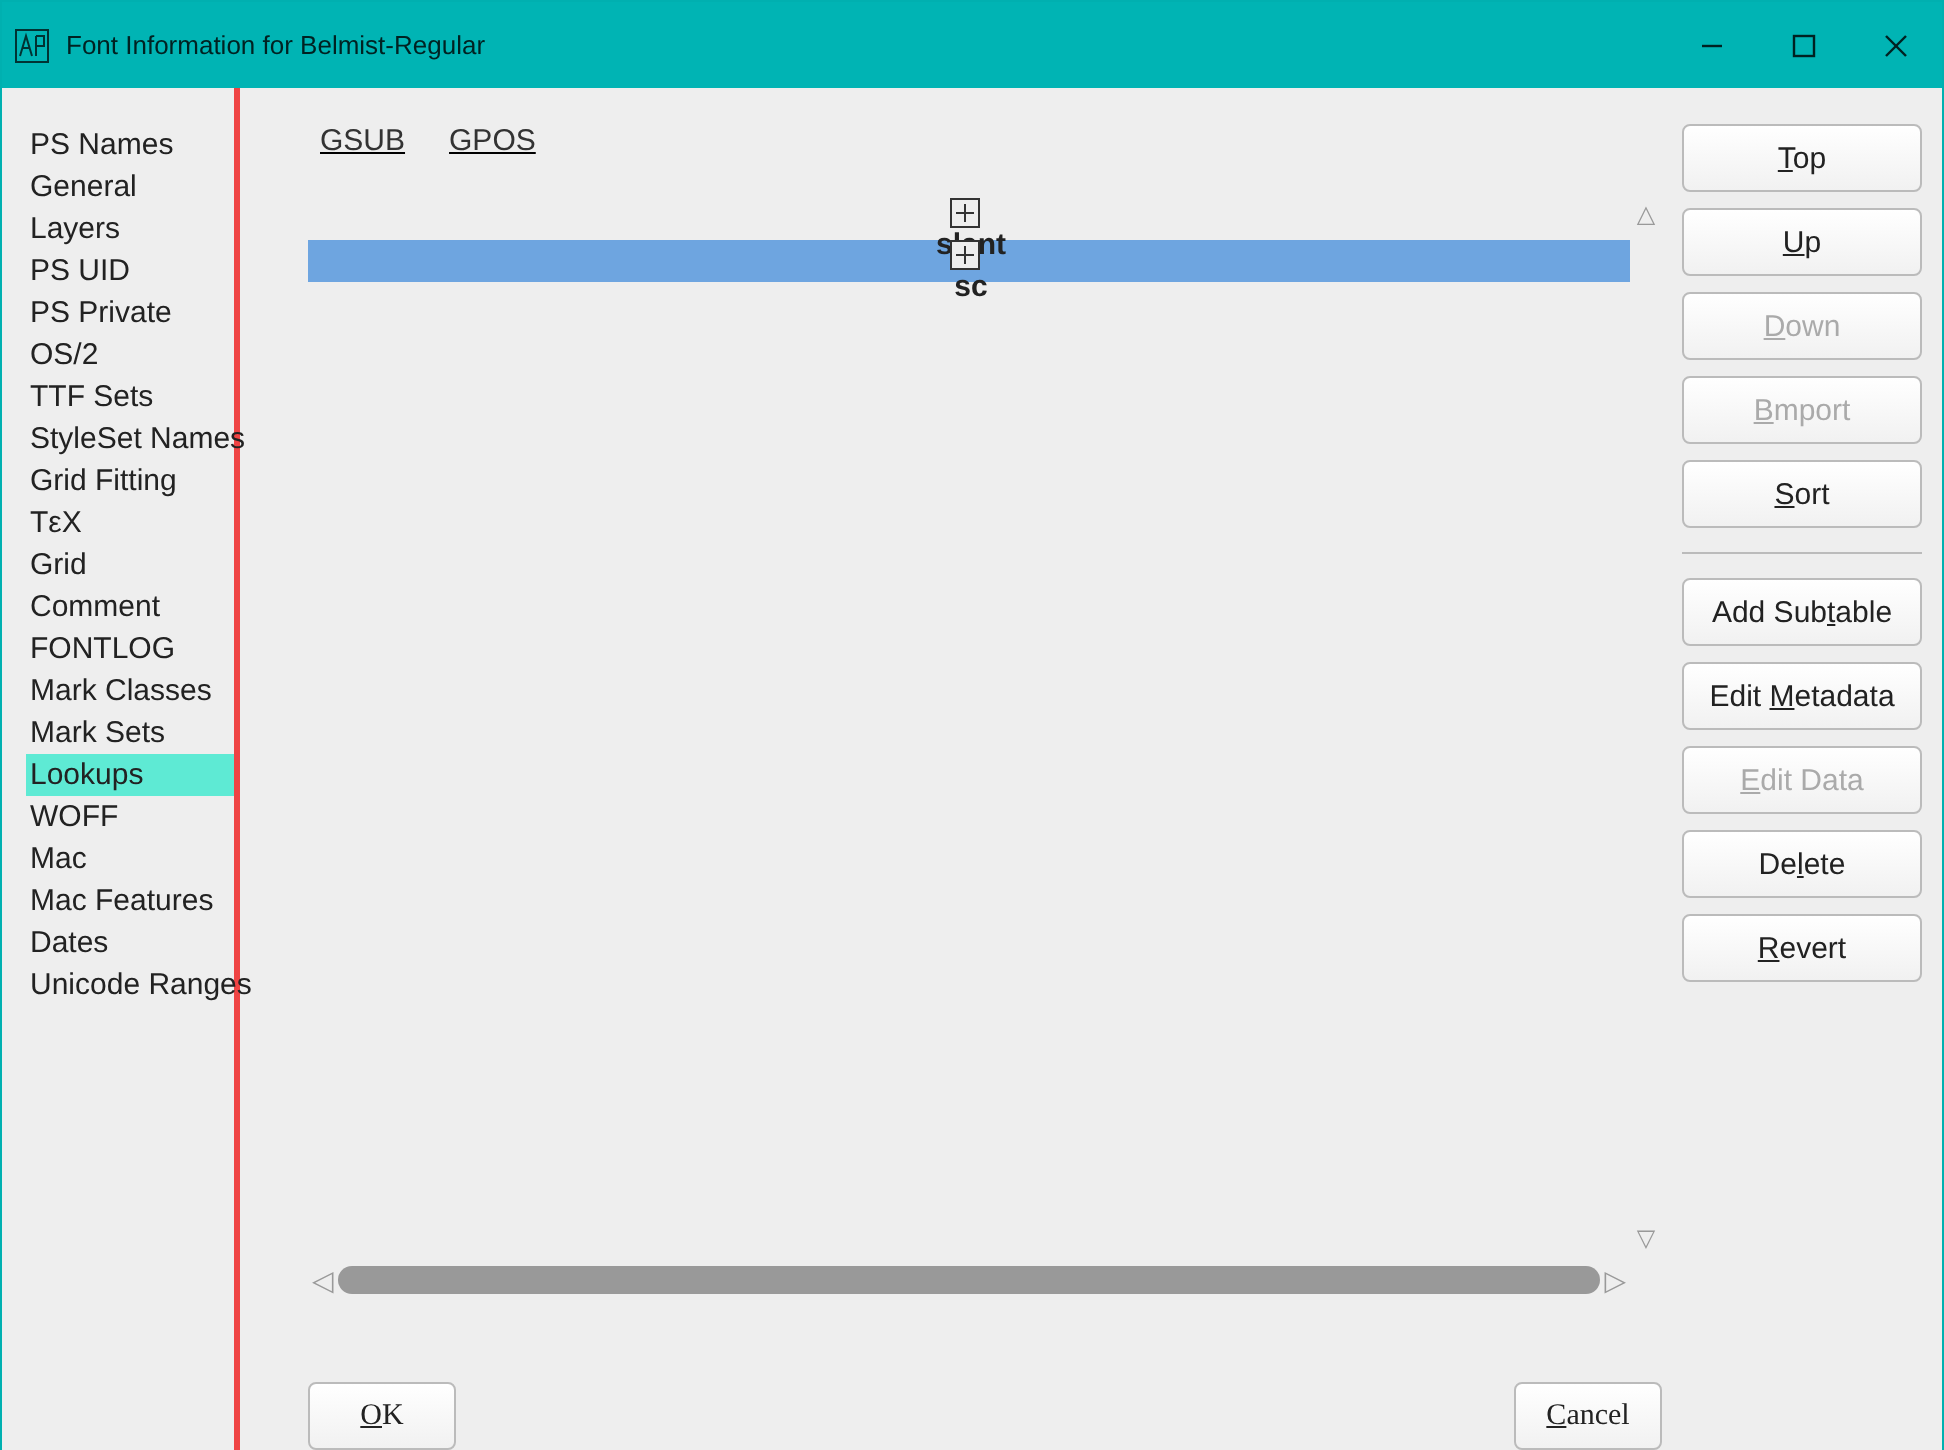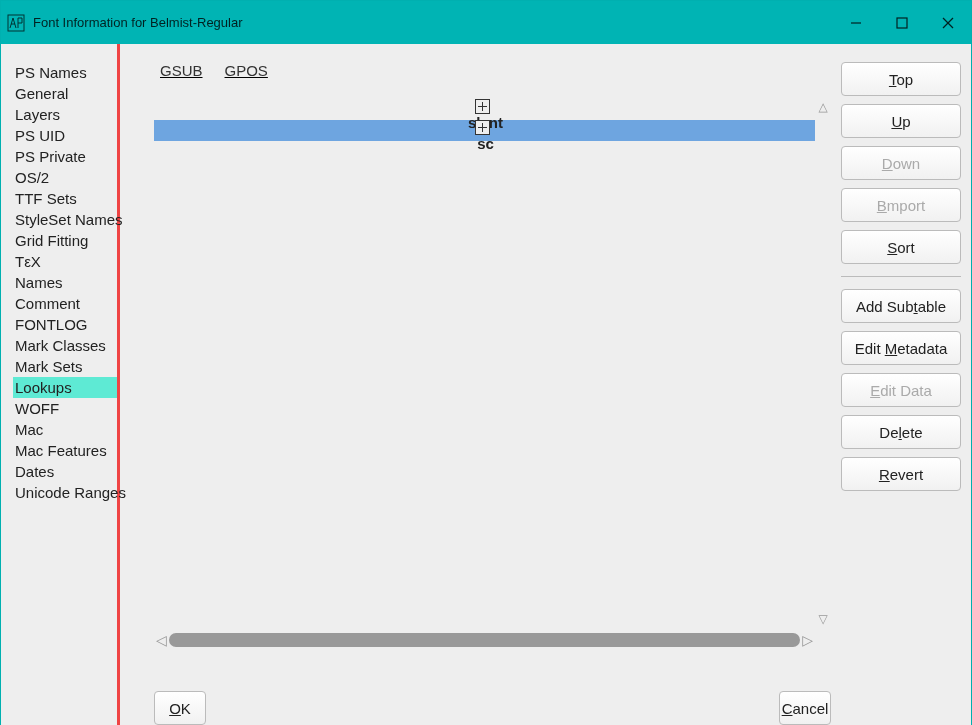--- a/index.html
+++ b/index.html
@@ -163,21 +163,21 @@
   .btn.disabled { color: #aaa; }
   .btn.highlight { background: linear-gradient(#ffffc0,#f6f6a8); }
   .divider { height: 1px; background: #bbb; margin: 4px 0; }
 
   .bottom-bar {
     position: absolute;
     left: 18px; right: 10px; bottom: 10px;
     display: flex;
     justify-content: space-between;
   }
-  .bottom-bar .btn { width: 52px; }
+  .bottom-bar .btn { width: 74px; font-family: Liberation Serif, serif; }
 
   .mnemonic { display:inline-block; }
   .mnemonic .pre, .mnemonic .post { }
   .mnemonic .key { text-decoration: underline; }
 </style>
 </head>
 <body>
 
 <div class="window">
 
@@ -215,21 +215,21 @@
         <div class="sidebar-item">PS Names</div>
         <div class="sidebar-item">General</div>
         <div class="sidebar-item">Layers</div>
         <div class="sidebar-item">PS UID</div>
         <div class="sidebar-item">PS Private</div>
         <div class="sidebar-item">OS/2</div>
         <div class="sidebar-item">TTF Sets</div>
         <div class="sidebar-item">StyleSet Names</div>
         <div class="sidebar-item">Grid Fitting</div>
         <div class="sidebar-item">TεX</div>
-        <div class="sidebar-item">Names</div>
+        <div class="sidebar-item">Grid</div>
         <div class="sidebar-item">Comment</div>
         <div class="sidebar-item">FONTLOG</div>
         <div class="sidebar-item">Mark Classes</div>
         <div class="sidebar-item">Mark Sets</div>
         <div class="sidebar-item selected">Lookups</div>
         <div class="sidebar-item">WOFF</div>
         <div class="sidebar-item">Mac</div>
         <div class="sidebar-item">Mac Features</div>
         <div class="sidebar-item">Dates</div>
         <div class="sidebar-item">Unicode Ranges</div>

